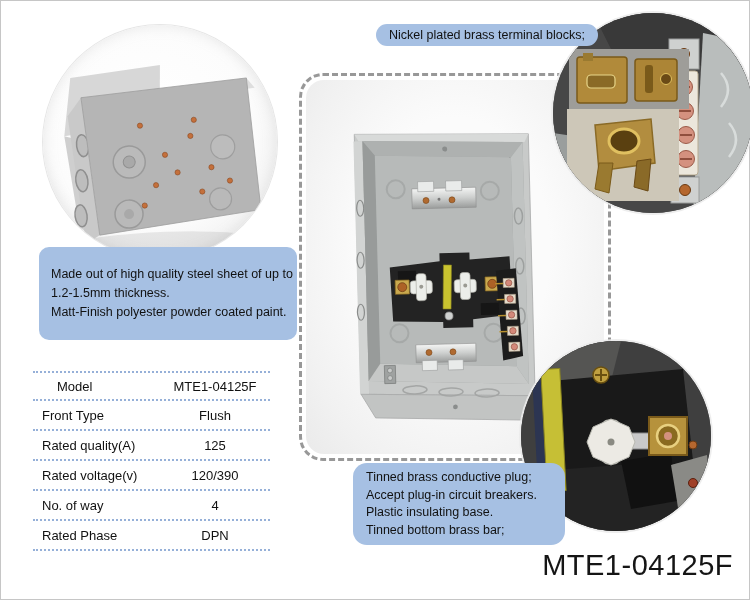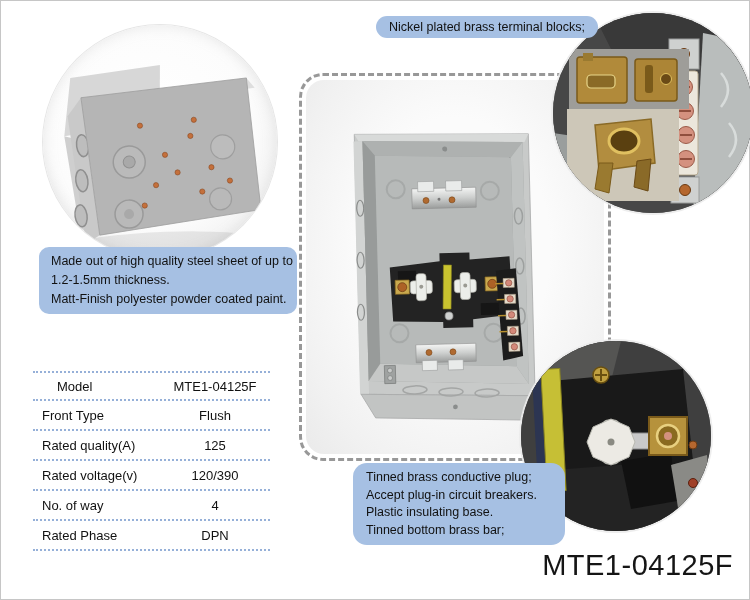--- a/index.html
+++ b/index.html
@@ -20,22 +20,22 @@
       background:radial-gradient(circle at 45% 42%, #ffffff 0%, #fcfcfc 55%, #efefef 82%, #e0e0e0 100%);
       box-shadow:0 0 0 1px #e6e6e6, inset 0 0 14px rgba(170,170,170,.25);}
   .circle-topright{left:552px;top:12px;width:200px;height:200px;z-index:2;background:#474747;
       box-shadow:0 0 0 2px rgba(235,235,235,.9);}
   .circle-bottomright{left:520px;top:340px;width:190px;height:190px;z-index:2;background:#3f3f3f;
       box-shadow:0 0 0 2px rgba(235,235,235,.9);}
   .circle svg{position:absolute;inset:0;}
 
   
   .bubble{position:absolute;background:#a6c0e3;color:#111;font-size:12.5px;z-index:3;}
-  .bubble-top{left:375px;top:15px;padding:4px 13px;border-radius:13px;white-space:nowrap;}
-  .bubble-left{left:38px;top:246px;width:234px;padding:5px 12px;border-radius:10px;line-height:19px;}
+  .bubble-top{left:375px;top:23px;padding:4px 13px;border-radius:13px;white-space:nowrap;}
+  .bubble-left{left:38px;top:246px;width:234px;padding:18px 12px;border-radius:10px;line-height:19px;}
   .bubble-bottom{left:352px;top:462px;width:186px;padding:6px 13px;border-radius:14px;line-height:17.5px;}
   .bubble .line{white-space:nowrap;}
 
   
   .spec-table{position:absolute;left:32px;top:358px;width:237px;font-size:13px;z-index:3;margin-top:12px;}
   .spec-row{display:flex;align-items:center;height:30px;border-bottom:2px dotted #96b0d8;box-sizing:border-box;}
   .spec-row:first-child{border-top:2px dotted #96b0d8;}
   .spec-label{flex:1;padding-left:9px;}
   .spec-row:first-child .spec-label{padding-left:24px;}
   .spec-value{width:110px;text-align:center;}

